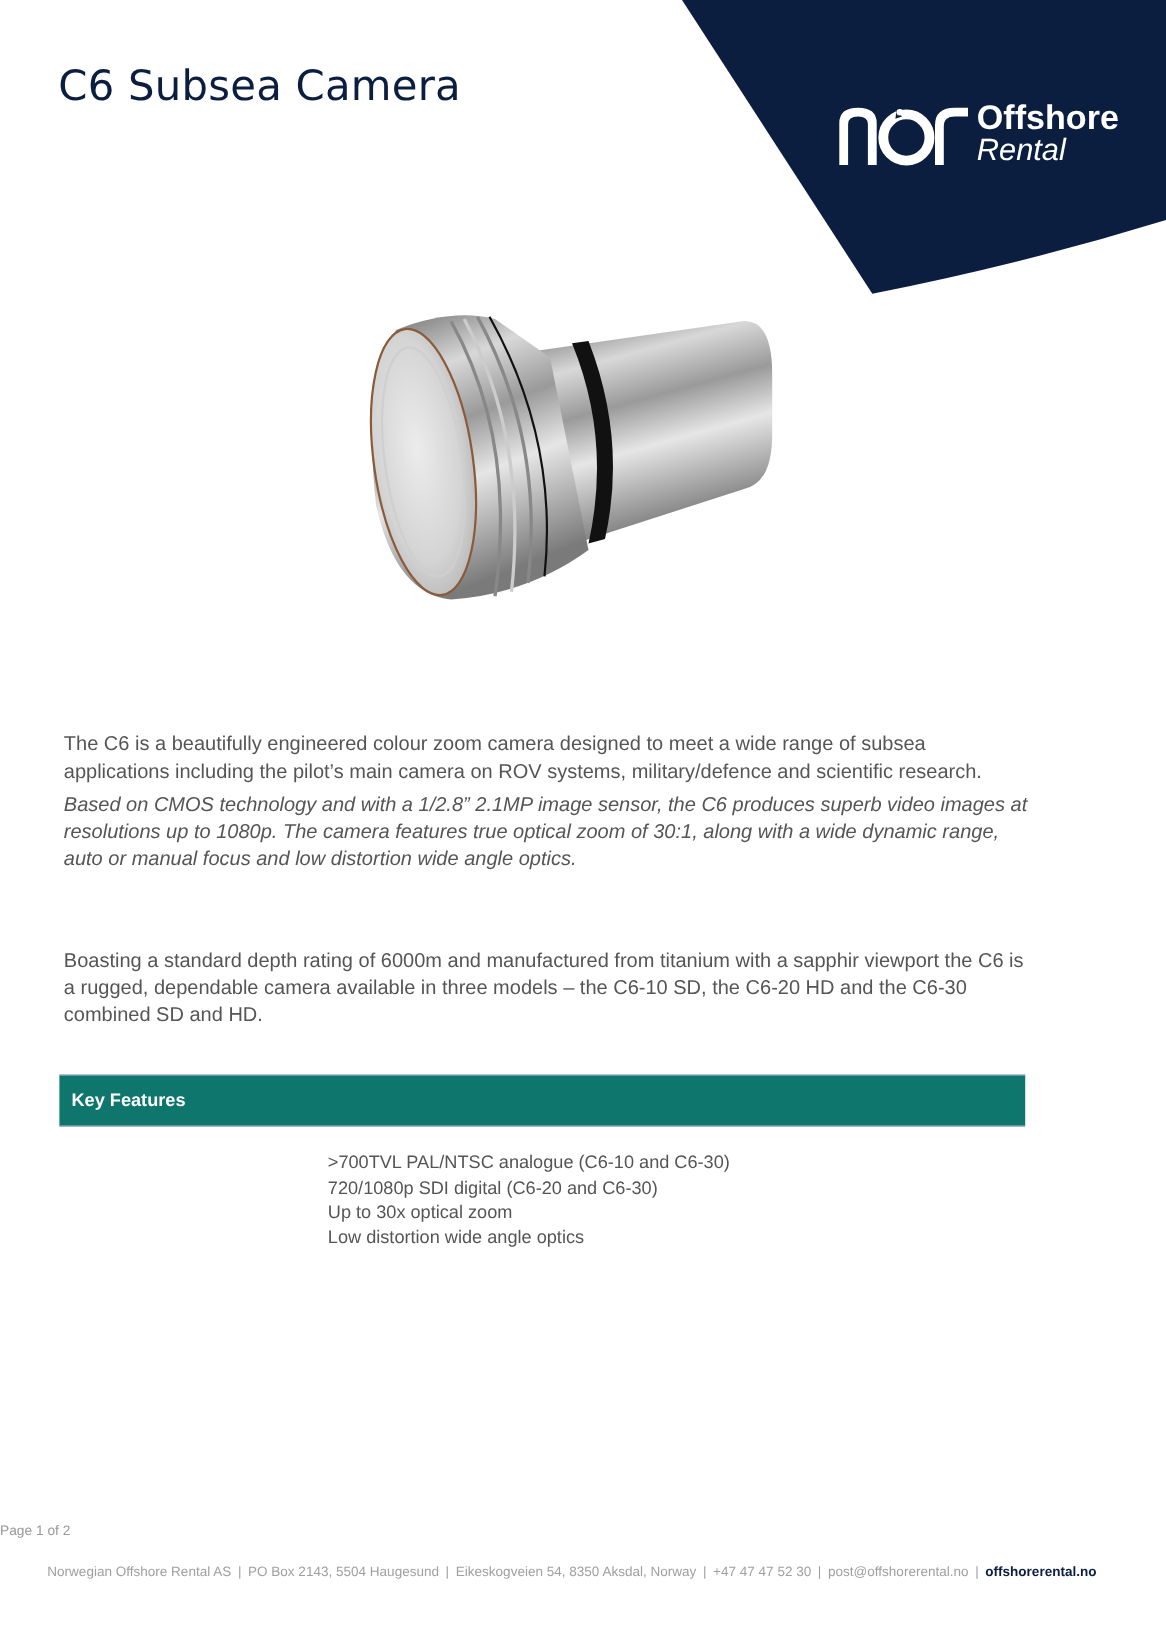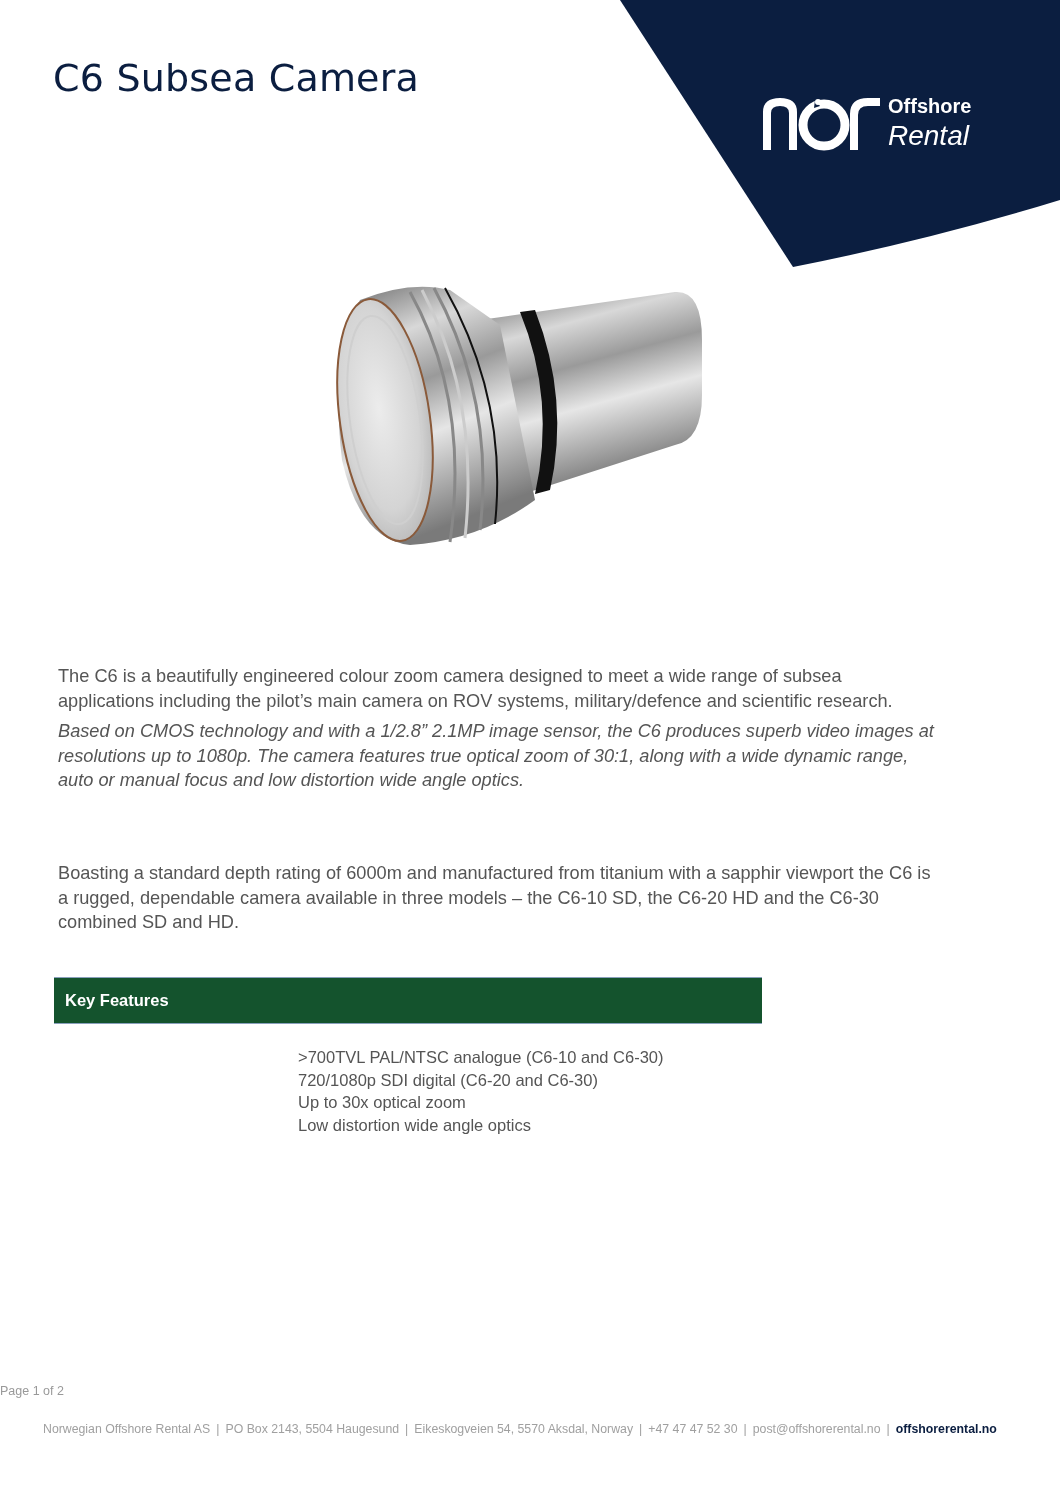--- a/index.html
+++ b/index.html
@@ -4,27 +4,27 @@
 <style>
   html, body { margin:0; padding:0; }
   body { width:1060px; height:1497px; position:relative; background:#ffffff; overflow:hidden;
          font-family:"Liberation Sans", sans-serif; }
   .corner { position:absolute; left:0; top:0; width:1060px; height:280px; }
   .title { position:absolute; left:53px; top:56px; font-family:"DejaVu Sans", sans-serif;
            font-size:38px; color:#0b1e40; letter-spacing:0.2px; font-weight:normal; margin:0; }
   .logo { position:absolute; left:760px; top:92px; width:270px; height:62px; }
   .logo .mark { position:absolute; left:0; top:0; }
   .logo .words { position:absolute; left:128px; top:0; color:#fff; line-height:29px; }
-  .logo .w1 { font-weight:bold; font-size:20px; display:block; }
+  .logo .w1 { font-weight:bold; font-size:31px; display:block; }
   .logo .w2 { font-size:28px; display:block;font-style:italic; }
   .camera { position:absolute; left:330px; top:280px; width:380px; height:275px; }
   .para { position:absolute; left:53px; width:880px; font-size:18.2px; line-height:24.5px; color:#555;
           margin:5px; }
   .p1 { top:659px; } .p2 { top:714px;font-style:italic; } .p3 { top:856px; }
-  .kf-bar { position:absolute; left:54px; top:977px; width:708px; height:45px; background:#14532d;
+  .kf-bar { position:absolute; left:54px; top:977px; width:878px; height:45px; background:#0f766e;
             border-top:1px solid #8aa0bd; border-bottom:1px solid #8aa0bd;text-align:center; }
   .kf-label { position:absolute; left:11px; top:13px; color:#fff; font-weight:bold; font-size:16.5px; }
   .features { position:absolute; left:298px; top:1046px; margin:0; padding:0; list-style:none;
               font-size:16.5px; line-height:22.5px; color:#555; }
   .page-num { position:absolute; left:0; width:1060px; top:1384px; text-align:left; font-size:12.5px; color:#999; }
   .page-num span { margin-left:0; }
   .footer { position:absolute; left:43px; top:1422px; font-size:12.3px; color:#a0a0a0; white-space:nowrap; }
   .footer .sep { margin:0 6px; }
   .footer .site { color:#0b1e40; font-weight:bold; }
 </style>
@@ -98,14 +98,14 @@
   <li>720/1080p SDI digital (C6-20 and C6-30)</li>
   <li>Up to 30x optical zoom</li>
   <li>Low distortion wide angle optics</li>
 </ul>
 
 <div class="page-num">
   <span>Page 1 of 2</span>
 </div>
 
 <div class="footer">
-  <span>Norwegian Offshore Rental AS</span><span class="sep">|</span><span>PO Box 2143, 5504 Haugesund</span><span class="sep">|</span><span>Eikeskogveien 54, 5570 Aksdal, Norway</span><span class="sep">|</span><span>+47 47 47 52 30</span><span class="sep">|</span><span>post@offshorerental.no</span><span class="sep">|</span><span class="site">offshorerental.no</span>
+  <span>Norwegian Offshore Rental AS</span><span class="sep">|</span><span>PO Box 2143, 5504 Haugesund</span><span class="sep">|</span><span>Eikeskogveien 54, 8350 Aksdal, Norway</span><span class="sep">|</span><span>+47 47 47 52 30</span><span class="sep">|</span><span>post@offshorerental.no</span><span class="sep">|</span><span class="site">offshorerental.no</span>
 </div>
 
 </body></html>

